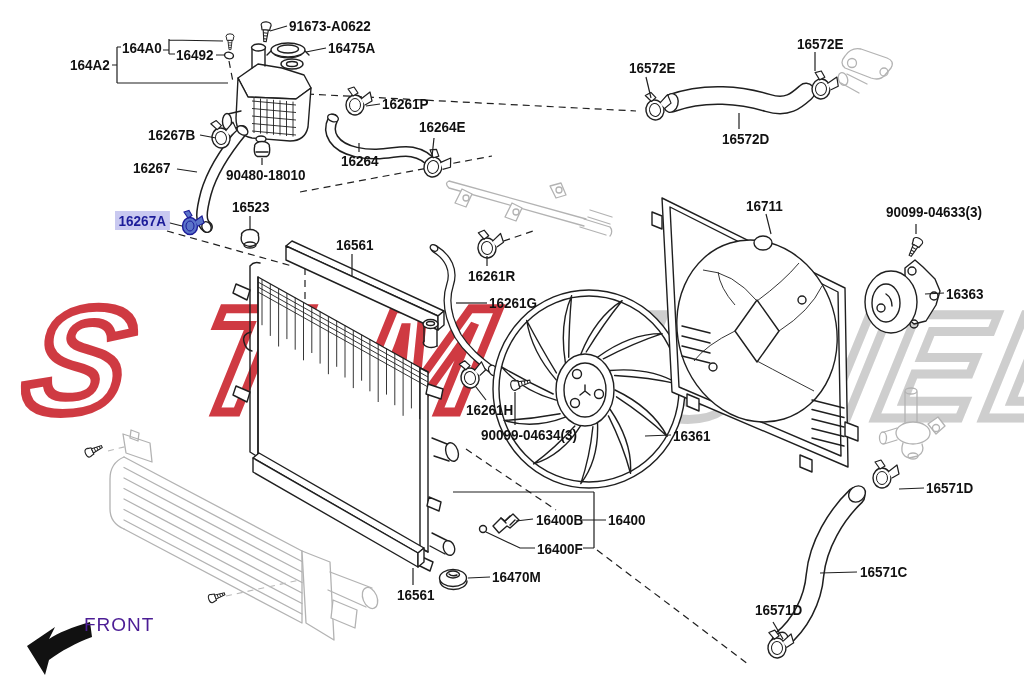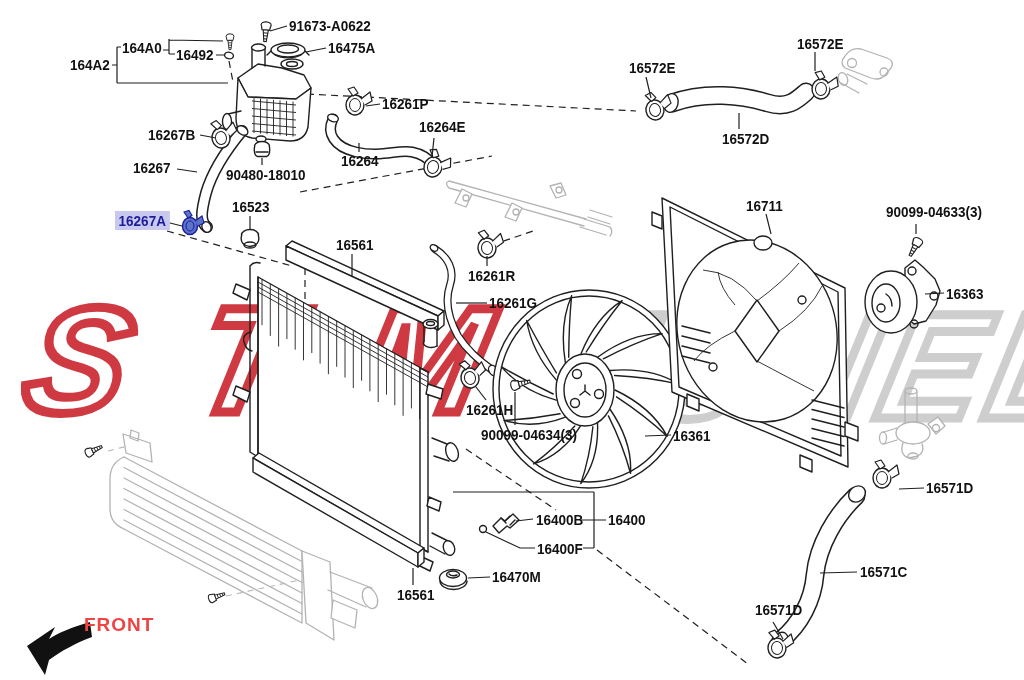--- a/index.html
+++ b/index.html
@@ -3,21 +3,21 @@
 <meta charset="utf-8">
 <style>
   html,body{margin:0;padding:0;background:#fff;}
   .stage{position:relative;width:1024px;height:680px;background:#fff;overflow:hidden;
          font-family:"Liberation Sans",sans-serif;}
   svg{position:absolute;left:0;top:0;}
   .lbl{position:absolute;font-size:15px;font-weight:bold;color:#111;line-height:1;
        white-space:nowrap;transform:scaleX(.9);transform-origin:left top;
        font-family:"Liberation Sans",sans-serif;}
   .lbl.hl{background:#c9c9f0;color:#1c1c99;padding:2px 4px;margin:-2px -4px;}
-  .front-lbl{position:absolute;font-size:19px;font-weight:700;letter-spacing:1px;color:#ef4444;}
+  .front-lbl{position:absolute;font-size:19px;font-weight:400;letter-spacing:1px;color:#4c1d95;}
   
   .ln{stroke:#1f1f1f;stroke-width:1.4;fill:none;stroke-linecap:round;stroke-linejoin:round;}
   .lnf{stroke:#1f1f1f;stroke-width:1.4;fill:#fff;stroke-linejoin:round;}
   .thin{stroke:#1f1f1f;stroke-width:.9;fill:none;}
   .ld{stroke:#1f1f1f;stroke-width:1.2;fill:none;}
   .dsh{stroke:#1f1f1f;stroke-width:1.2;fill:none;stroke-dasharray:7 5;}
   .ghost{stroke:#b3b3b3;stroke-width:1.3;fill:none;stroke-linecap:round;stroke-linejoin:round;}
   .ghostf{stroke:#b3b3b3;stroke-width:1.3;fill:#fff;stroke-linejoin:round;}
   .gdsh{stroke:#b9b9b9;stroke-width:1.1;fill:none;stroke-dasharray:6 5;}
   .tube{stroke:#1f1f1f;fill:none;stroke-linecap:round;}

